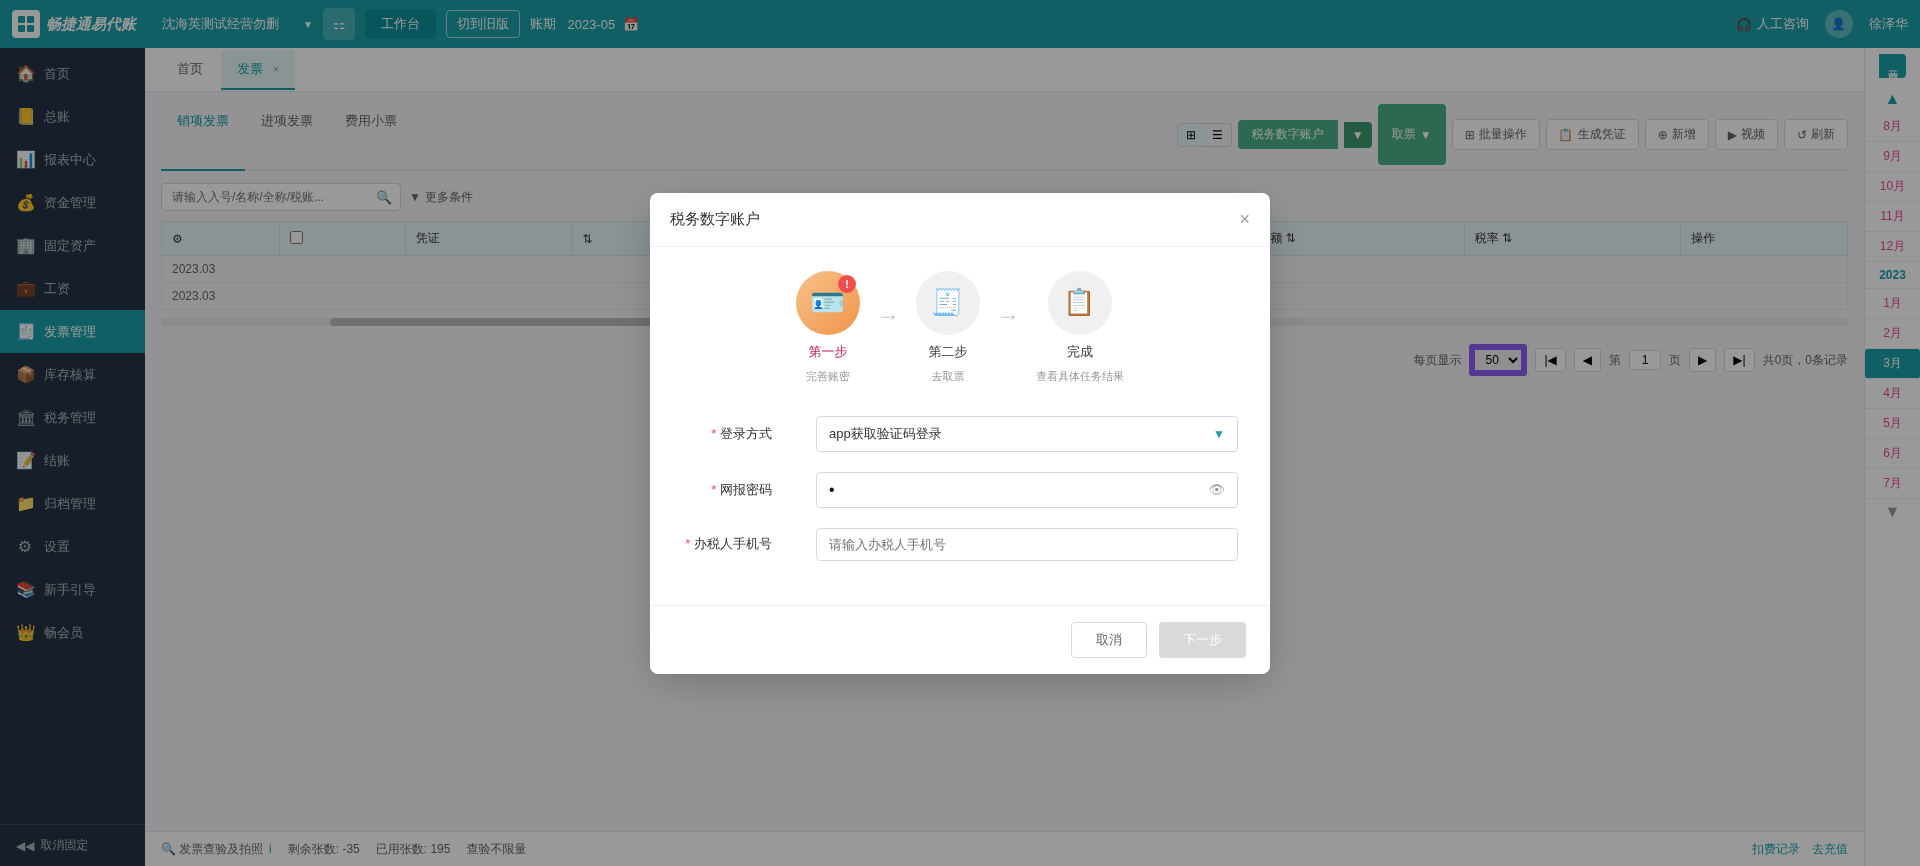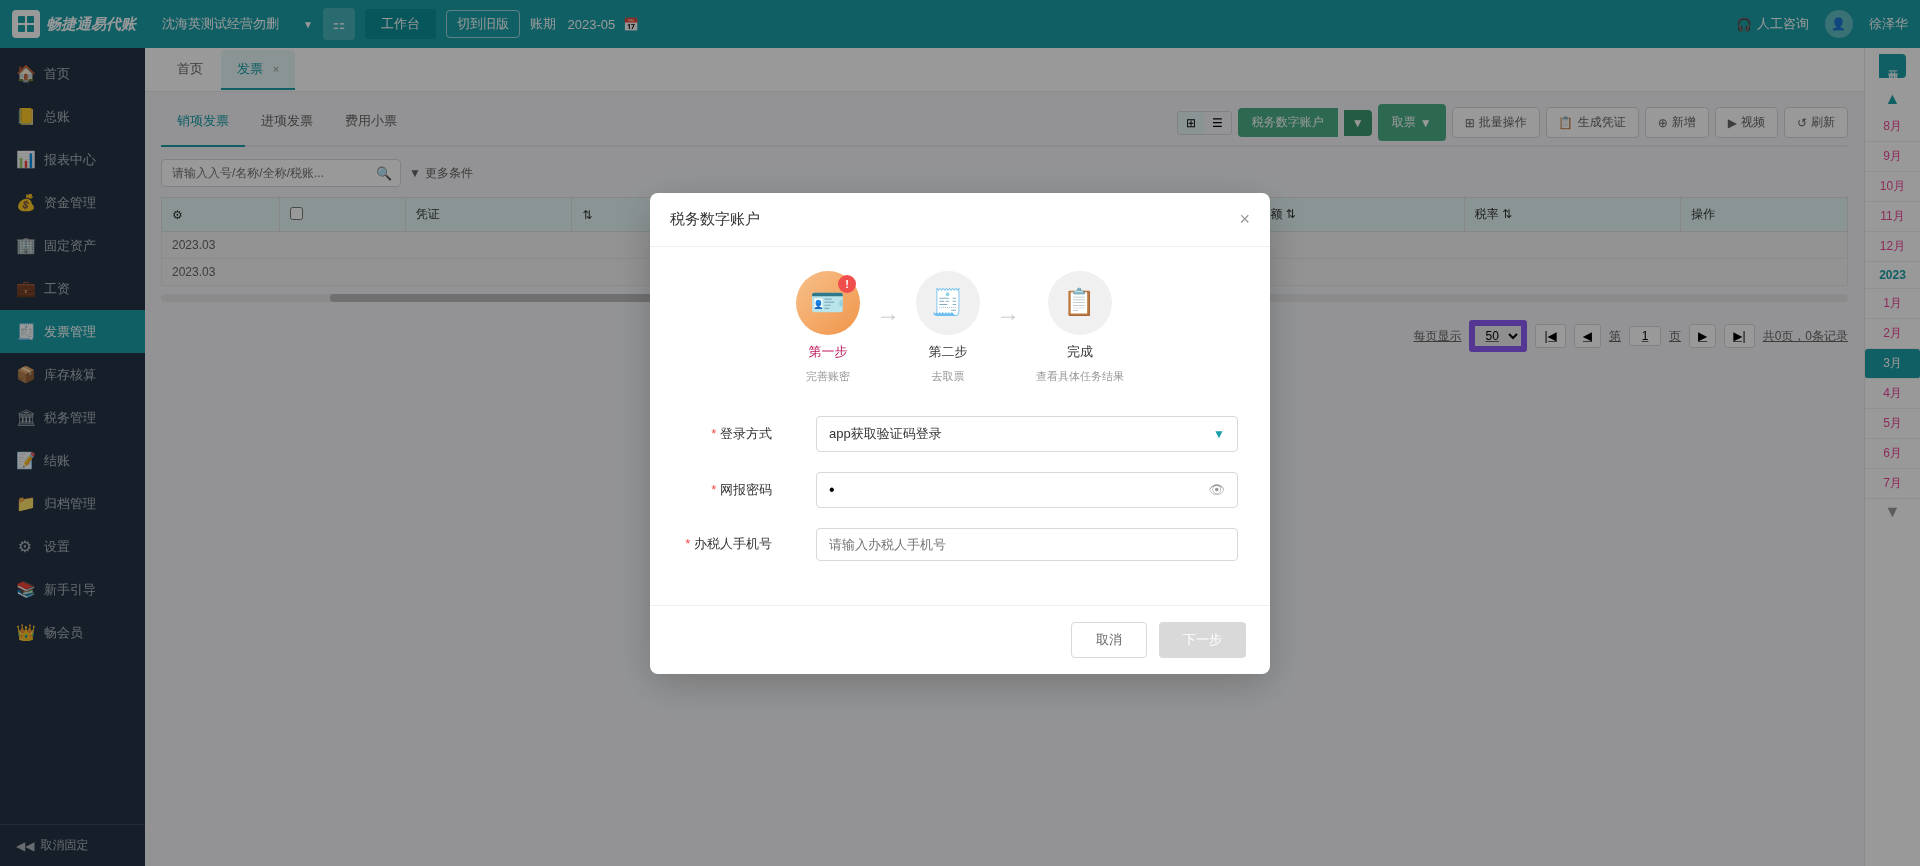--- a/index.html
+++ b/index.html
@@ -46,31 +46,31 @@
     
     .sub-tabs { display: flex; gap: 0; margin-bottom: 12px; border-bottom: 2px solid #e8e8e8; }
     .sub-tab { padding: 8px 16px; cursor: pointer; font-size: 13px; color: #666; border-bottom: 2px solid transparent; margin-bottom: -2px; }
     .sub-tab.active { color: #1a9fa8; border-bottom: 2px solid #1a9fa8; font-weight: 500; }
 
     
     .toolbar { display: flex; align-items: center; gap: 8px; margin-bottom: 10px; }
     .search-input { border: 1px solid #d9d9d9; border-radius: 4px; padding: 6px 10px; font-size: 12px; width: 240px; outline: none; }
     .filter-btn { display: flex; align-items: center; gap: 4px; color: #666; font-size: 12px; cursor: pointer; }
     .btn-outline { background: white; color: #666; border: 1px solid #d9d9d9; padding: 6px 12px; border-radius: 4px; cursor: pointer; font-size: 12px; display: flex; align-items: center; gap: 4px; }
-    .btn-dropdown { background: #4caf87; color: white; border: none; padding: 10px 14px; border-radius: 4px; cursor: pointer; font-size: 12px; display: flex; align-items: center; gap: 4px; }
+    .btn-dropdown { background: #4caf87; color: white; border: none; padding: 22px 14px; border-radius: 4px; cursor: pointer; font-size: 12px; display: flex; align-items: center; gap: 4px; }
     .btn-digital { background: #4caf87; color: white; border: none; padding: 6px 14px; border-radius: 4px 0 0 4px; cursor: pointer; font-size: 12px; }
     .btn-digital-arrow { background: #3d9970; color: white; border: none; padding: 6px 8px; border-radius: 0 4px 4px 0; cursor: pointer; font-size: 12px; }
 
     
     .data-table { width: 100%; border-collapse: collapse; background: white; font-size: 12px; }
     .data-table th { background: #e8f7f8; color: #333; padding: 8px 10px; text-align: left; border: 1px solid #e0e0e0; font-weight: 500; white-space: nowrap; }
     .data-table td { padding: 8px 10px; border: 1px solid #e8e8e8; color: #333; white-space: nowrap; }
 
     
-    .pagination { display: flex; align-items: center; justify-content: flex-end; padding: 10px 0; gap: 8px; font-size: 12px; color: #666; text-decoration: underline; }
+    .pagination { display: flex; align-items: center; justify-content: flex-end; padding: 10px 0; gap: 8px; font-size: 12px; color: #666; }
     .pagination-btn { border: 1px solid #d9d9d9; background: white; padding: 4px 8px; border-radius: 3px; cursor: pointer; font-size: 12px; }
 
     
     .bottom-bar { display: flex; align-items: center; padding: 8px 16px; background: white; border-top: 1px solid #e8e8e8; font-size: 12px; color: #666; gap: 16px; }
     .bottom-bar .link { color: #1a9fa8; cursor: pointer; }
 
     
     .period-panel { background: white; border-left: 1px solid #e8e8e8; width: 56px; display: flex; flex-direction: column; }
     .period-item { padding: 6px 8px; font-size: 12px; text-align: center; cursor: pointer; color: #ec4899; border-bottom: 1px solid #f0f0f0; }
     .period-item.active { background: #1a9fa8; color: white; border-radius: 3px; }
@@ -341,20 +341,34 @@
         <span>第</span>
         <input type="text" value="1" style="width: 32px; border: 1px solid rgb(217, 217, 217); border-radius: 3px; padding: 2px 4px; text-align: center; font-size: 12px;">
         <span>页</span>
         <button class="pagination-btn">▶</button>
         <button class="pagination-btn">▶|</button>
         <span>共0页，0条记录</span>
       </div>
 
     </div>
 
+    <div class="bottom-bar">
+      <span>
+        <span>🔍</span>
+        <span>发票查验及拍照</span>
+        <span style="color:#1a9fa8; margin-left:2px;">ℹ</span>
+      </span>
+      <span>剩余张数: -35</span>
+      <span>已用张数: 195</span>
+      <span>查验不限量</span>
+      <div style="margin-left:auto; display:flex; gap:12px;">
+        <span class="link">扣费记录</span>
+        <span class="link">去充值</span>
+      </div>
+    </div>
 
   </div>
 
   <div class="period-panel">
     <div style="display:flex; flex-direction:column; align-items:center; padding-top:6px;">
       <div style="background:#1a9fa8; color:white; padding:8px 6px; font-size:11px; text-align:center; writing-mode:vertical-rl; cursor:pointer; border-radius:0 4px 4px 0; margin-bottom:8px; letter-spacing:2px;">开票日期</div>
     </div>
     <div class="period-scroll-up">▲</div>
     <div class="period-item">8月</div>
     <div class="period-item">9月</div>

